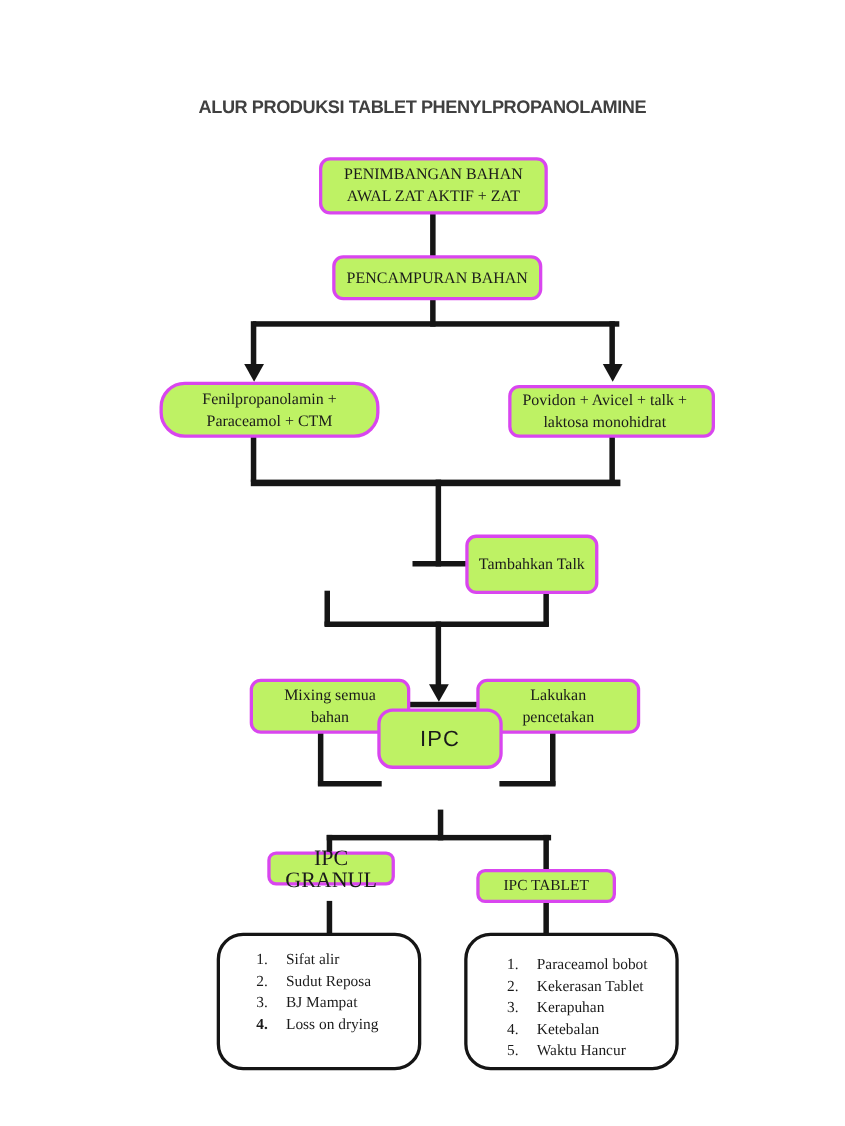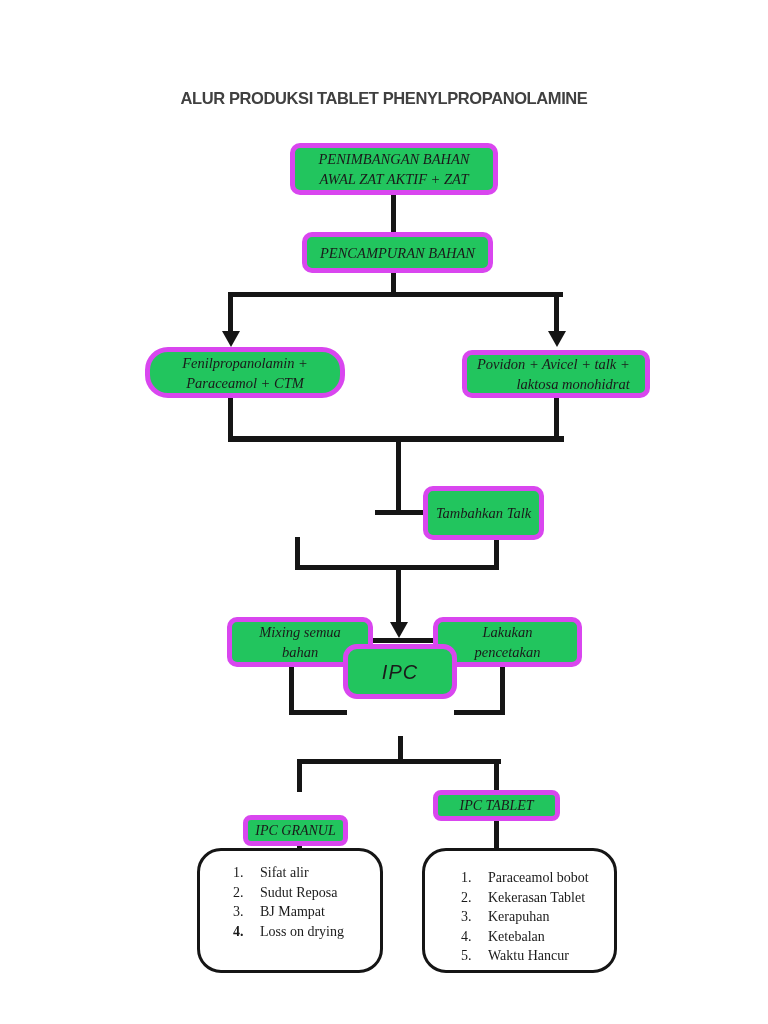--- a/index.html
+++ b/index.html
@@ -7,45 +7,44 @@
   .page {
     position:relative; width:768px; height:1024px; background:#ffffff;
     font-family:"Liberation Serif", serif; color:#1a1a1a; overflow:hidden;
   }
   .title {
     position:absolute; top:89px; left:0; width:768px; text-align:center;
     font-family:"Liberation Sans", sans-serif; font-weight:bold;
     font-size:16.5px; letter-spacing:-0.4px; color:#404040;
   }
   .node {
-    position:absolute; background:#22c55e; border:5px solid #d946ef;
+    position:absolute; background:#bef264; border:3px solid #d946ef;
     border-radius:10px; display:flex; align-items:center; justify-content:center;
     text-align:center; white-space:pre-line; font-size:14.5px; line-height:20px;
     z-index:2;
-    font-style:italic;
   }
   .line { position:absolute; background:#151515; z-index:1; }
   .arrow {
     position:absolute; width:0; height:0; z-index:1;
     border-left:9px solid transparent; border-right:9px solid transparent;
     border-top:16px solid #151515;
   }
   
   #n-weighing   { left:290px; top:143px; width:208px; height:52px; }
   #n-blending   { left:302px; top:232px; width:191px; height:41px; }
   #n-active     { left:145px; top:347px; width:200px; height:51px;border-radius:23px; }
   #n-excipient  { left:462px; top:350px; width:188px; height:48px;
-                  justify-content:flex-start; text-align:right; padding-left:10px; }
+                  justify-content:flex-start; text-align:center; padding-left:10px; }
   #n-grind      { left:225px; top:486px; width:153px; height:54px; }
   #n-talc       { left:423px; top:486px; width:121px; height:54px; }
   #n-mixall     { left:227px; top:617px; width:146px; height:50px; }
   #n-press      { left:433px; top:617px; width:149px; height:50px; }
   #n-ipc        { left:343px; top:644px; width:114px; height:55px; border-radius:14px;
                   font-family:"Liberation Sans", sans-serif; font-size:20px; letter-spacing:1px; }
-  #n-ipcgranul  { left:243px; top:815px; width:105px; height:31px; border-radius:8px; font-size:14px; }
+  #n-ipcgranul  { left:243px; top:774px; width:116px; height:31px; border-radius:8px; font-size:20px; }
   #n-ipctablet  { left:433px; top:790px; width:127px; height:31px; border-radius:8px; font-size:14px; }
   
   .listbox {
     position:absolute; background:#ffffff; border:3.5px solid #151515;
     border-radius:24px; z-index:2; font-size:14px; line-height:19.5px;
   }
   #n-granul-list { left:197px; top:848px; width:186px; height:125px; padding:12px 6px 0 33px; }
   #n-tablet-list { left:422px; top:848px; width:195px; height:125px; padding:17px 6px 0 36px; }
   .test-row { display:flex; }
   .li-num  { width:27px; flex:none; }

